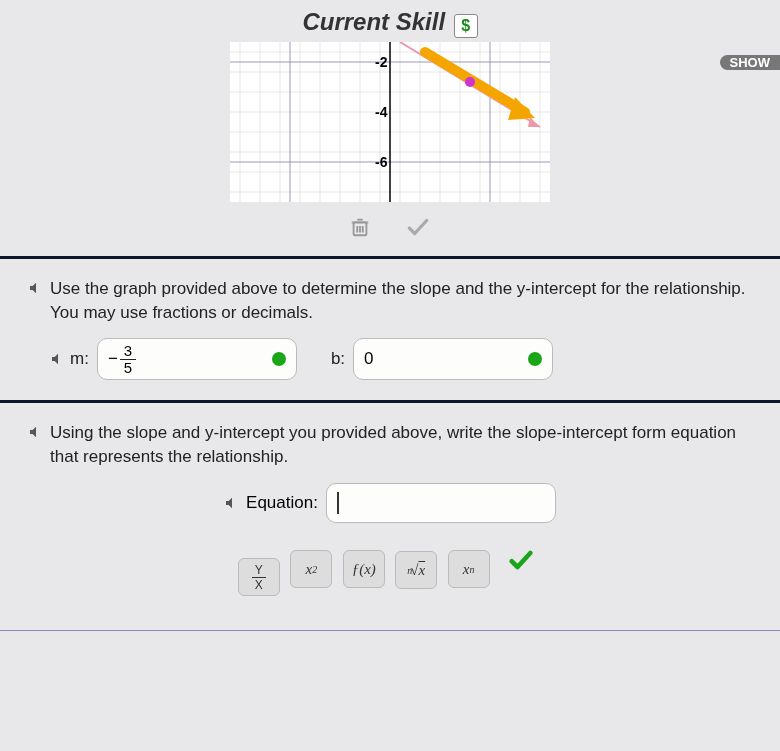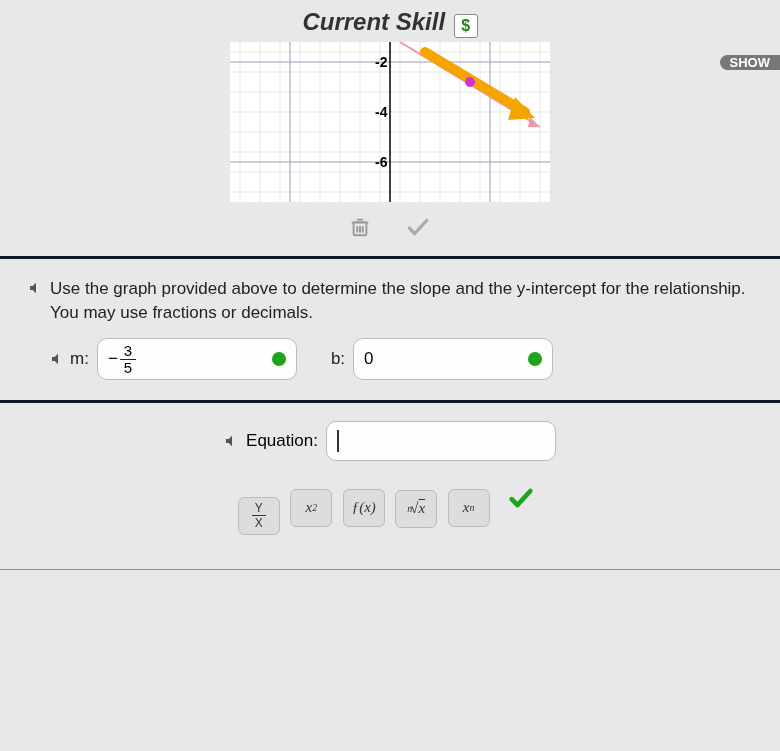--- a/index.html
+++ b/index.html
@@ -250,20 +250,28 @@
     <span style="width:18px"></span>
     <span class="label" style="padding-left:0">b:</span>
     <div class="input-box">
       <span>0</span>
       <span class="status-dot"></span>
     </div>
   </div>
 </div>
 
 <div class="section">
+  <p class="prompt">
+    <span class="speaker-icon">
+      <svg width="16" height="16" viewBox="0 0 24 24" fill="#555">
+          <path d="M3 9v6h4l5 5V4L7 9H3z"></path>
+        </svg>
+    </span>
+    <span>Using the slope and y-intercept you provided above, write the slope-intercept form equation that represents the relationship.</span>
+  </p>
   <div class="eq-row">
     <span class="eq-label">
       <span class="speaker-icon">
         <svg width="16" height="16" viewBox="0 0 24 24" fill="#555">
             <path d="M3 9v6h4l5 5V4L7 9H3z"></path>
           </svg>
       </span>
       <span>Equation:</span>
     </span>
     <div class="eq-input">

